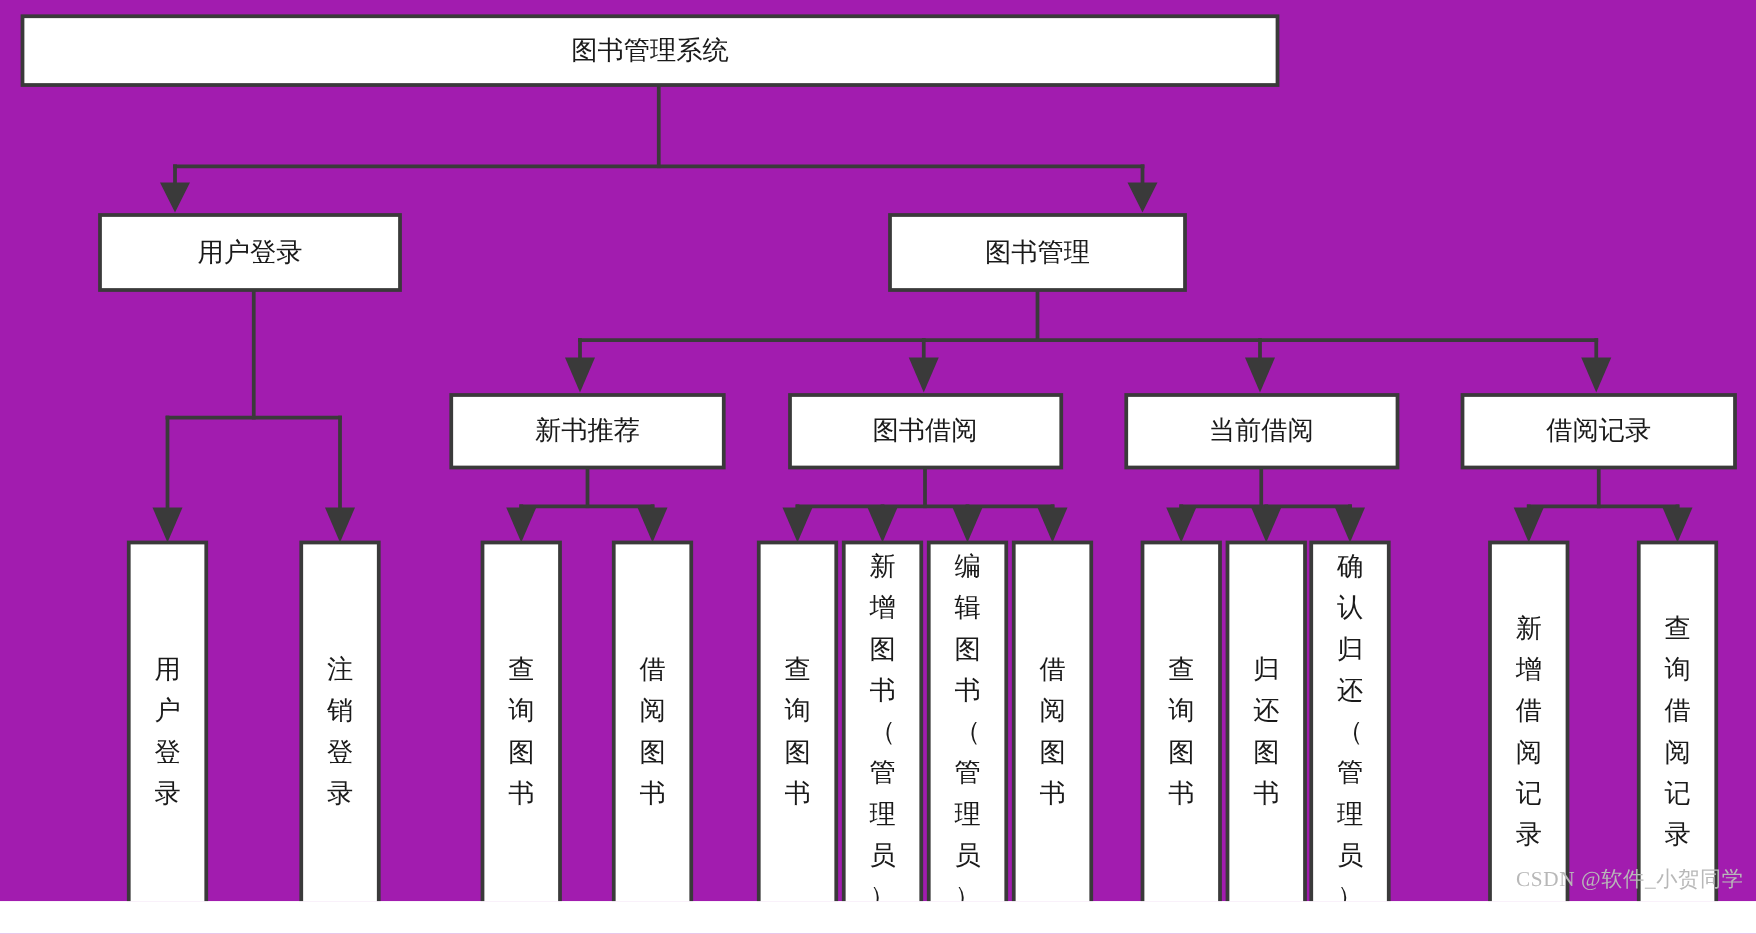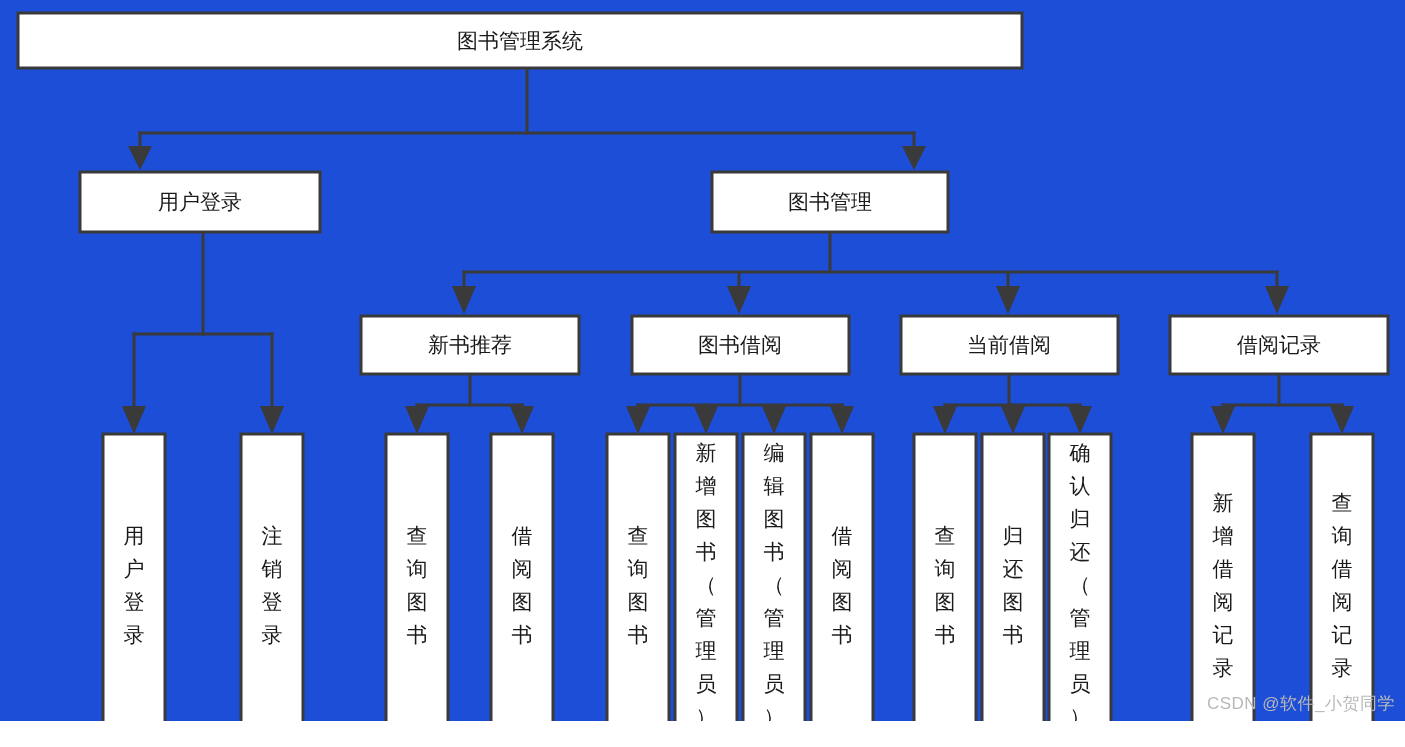--- a/index.html
+++ b/index.html
@@ -8,21 +8,21 @@
     padding: 0;
     background: #ffffff;
   }
   body {
     font-family: "Liberation Sans", "DejaVu Sans", sans-serif;
   }
   #diagram-root {
     position: relative;
     width: 1405px;
     height: 721px;
-    background: #1d4ed8;
+    background: #a21caf;
     overflow: hidden;
   }
   svg.diagram {
     display: block;
     width: 1405px;
     height: 747px;
   }
   .node-box {
     fill: #ffffff;
     stroke: #3a3a3a;
@@ -53,21 +53,21 @@
   .leaf-label {
     font-family: "Liberation Sans", "DejaVu Sans", sans-serif;
     font-size: 21px;
     fill: #1a1a1a;
     text-anchor: middle;
   }
   .watermark {
     position: absolute;
     right: 10px;
     bottom: 6px;
-    font-family: Liberation Sans, sans-serif;
+    font-family: Liberation Serif, serif;
     font-size: 17px;
     color: #b8b8b8;
     letter-spacing: 0.5px;
     white-space: nowrap;
     user-select: none;
   }
 </style>
 </head>
 <body>
 

